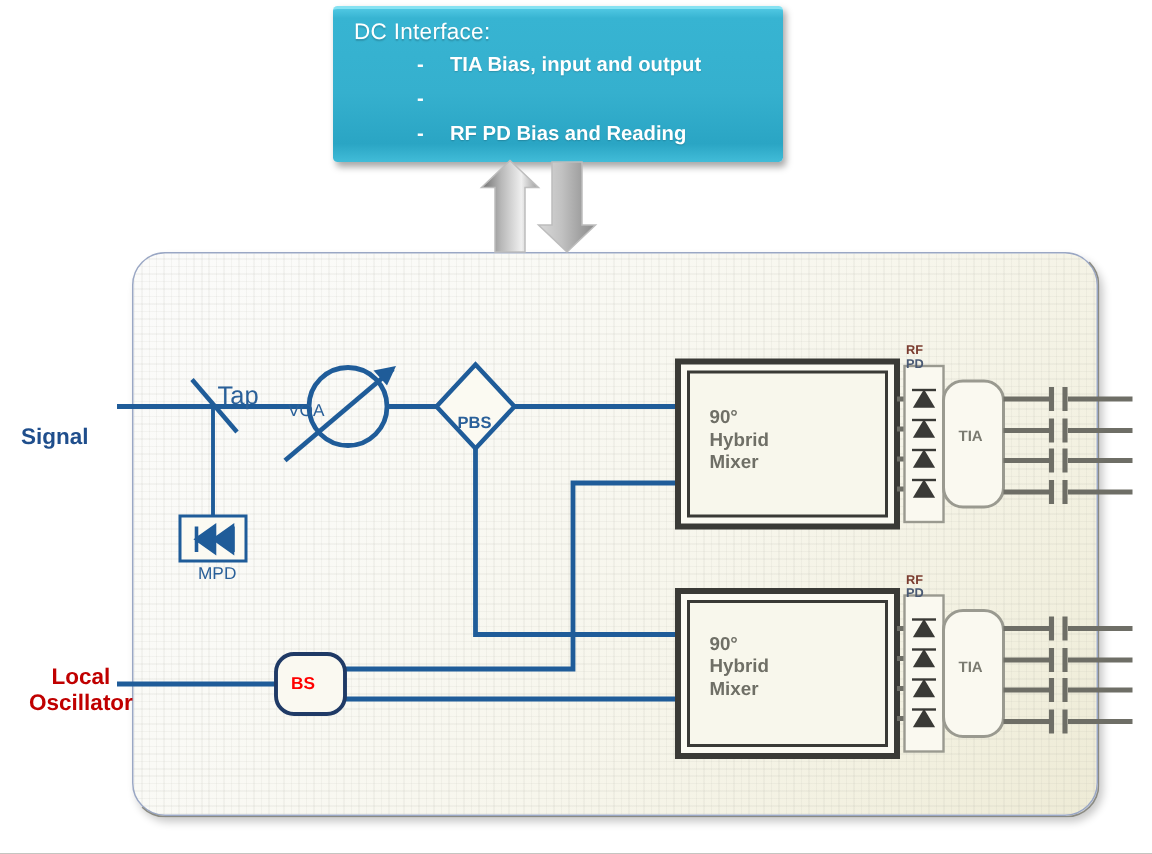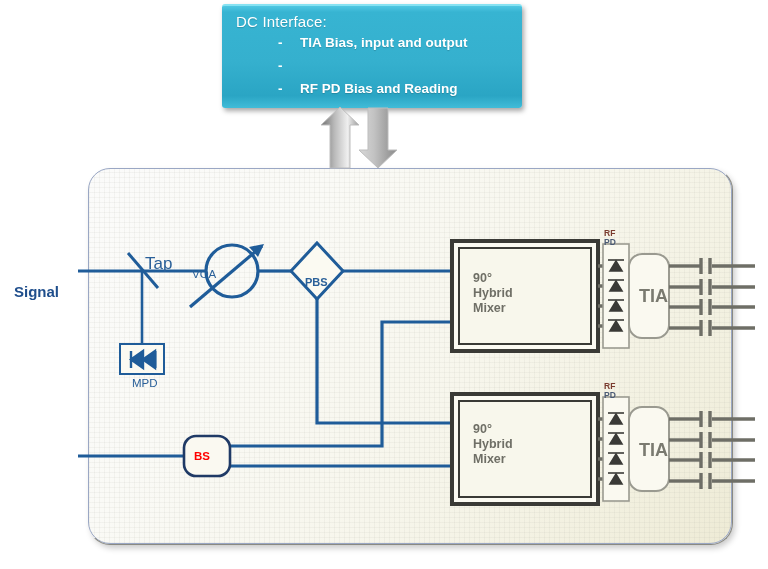--- a/index.html
+++ b/index.html
@@ -61,21 +61,21 @@
   .lbl-signal{left:14px;top:262px;font-size:15px;font-weight:bold;color:#1f4e8c;margin-top:21px;}
   .lbl-lo{left:14px;top:443px;font-size:15px;font-weight:bold;color:#c00000;text-align:center;width:80px;line-height:17px;}
   .lbl-tap{left:145px;top:254px;font-size:17px;color:#2a6099;}
   .lbl-voa{left:192px;top:268px;font-size:11.5px;color:#2a6099;}
   .lbl-mpd{left:132px;top:377px;font-size:11.5px;color:#2a6099;}
   .lbl-pbs{left:305px;top:276px;font-size:11px;font-weight:bold;color:#2a6099;}
   .lbl-bs{left:194px;top:450px;font-size:11.5px;font-weight:bold;color:#ff0000;}
   .mix-lbl{position:absolute;width:104px;text-align:left;font-size:12.5px;font-weight:bold;color:#6f6f66;line-height:15px;}
   .mix-lbl.m1{left:473px;top:271px;}
   .mix-lbl.m2{left:473px;top:422px;}
-  .tia-lbl{position:absolute;font-size:18px;font-weight:bold;color:#7a7a70;}
+  .tia-lbl{position:absolute;font-size:10px;font-weight:bold;color:#7a7a70;}
   .tia-lbl.t1{left:639px;top:286px;}
   .tia-lbl.t2{left:639px;top:440px;}
   .rfpd-lbl{position:absolute;font-size:8.5px;font-weight:bold;line-height:9px;text-align:left;width:24px;}
   .rfpd-lbl .rf{color:#7a3b2e;display:block;}
   .rfpd-lbl .pd{color:#4a5a74;display:block;}
   .rfpd-lbl.p1{left:604px;top:229px;}
   .rfpd-lbl.p2{left:604px;top:382px;}
 </style>
 </head>
 <body>
@@ -253,20 +253,24 @@
       <line x1="701" y1="432" x2="701" y2="448"></line>
         <line x1="710" y1="432" x2="710" y2="448"></line>
       <line x1="701" y1="452" x2="701" y2="468"></line>
         <line x1="710" y1="452" x2="710" y2="468"></line>
       <line x1="701" y1="473" x2="701" y2="489"></line>
         <line x1="710" y1="473" x2="710" y2="489"></line>
     </g>
   </svg>
 
   <div class="lbl lbl-signal">Signal</div>
+  <div class="lbl lbl-lo">
+    <span>Local</span><br>
+    <span>Oscillator</span>
+  </div>
 
   <div class="lbl lbl-tap">Tap</div>
   <div class="lbl lbl-voa">VOA</div>
   <div class="lbl lbl-mpd">MPD</div>
   <div class="lbl lbl-pbs">PBS</div>
   <div class="lbl lbl-bs">BS</div>
 
   <div class="mix-lbl m1">
     <span>90°</span><br>
     <span>Hybrid</span><br>

